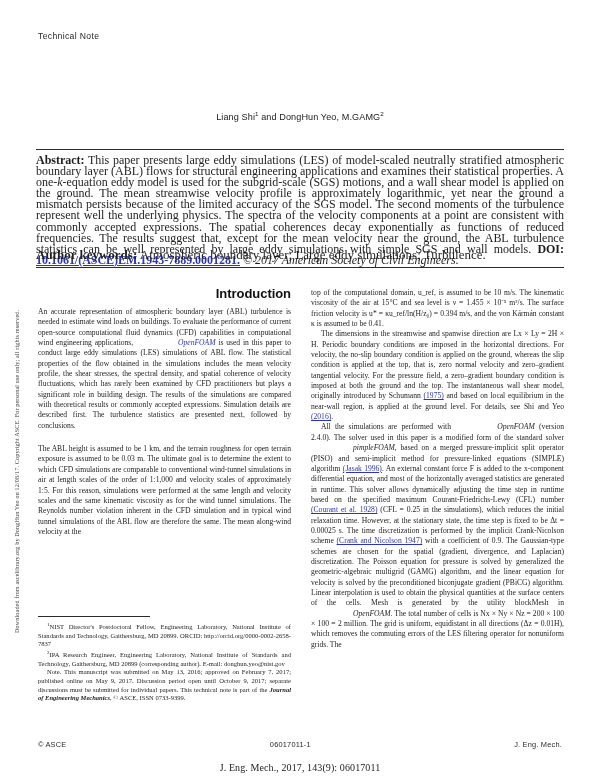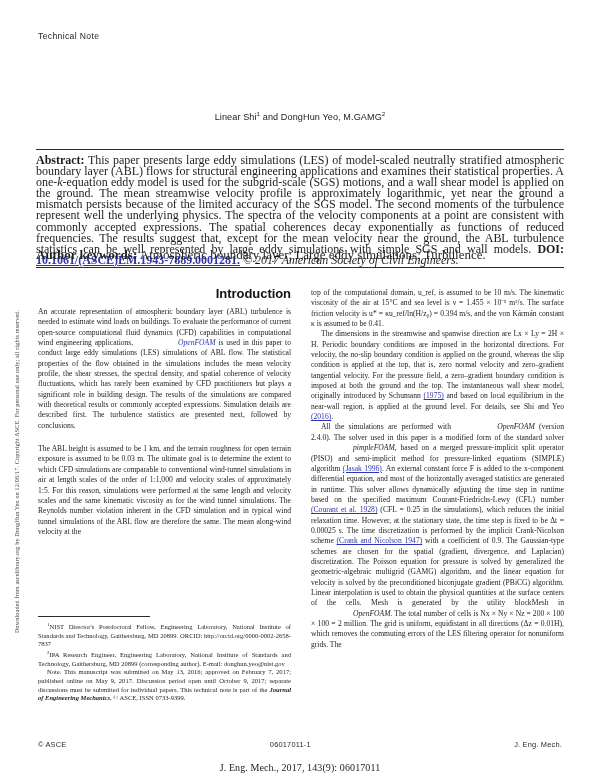--- a/index.html
+++ b/index.html
@@ -205,21 +205,21 @@
 </head>
 <body>
 
 <div class="page">
 
   <div class="side-stamp">Downloaded from ascelibrary.org by DongHun Yeo on 12/08/17. Copyright ASCE. For personal use only; all rights reserved.</div>
 
   <div class="tech-note">Technical Note</div>
 
 
-  <div class="authors"><span>Linear Shi</span><sup>1</sup><span> and DongHun Yeo, M.GAMG</span><sup>2</sup></div>
+  <div class="authors"><span>Liang Shi</span><sup>1</sup><span> and DongHun Yeo, M.GAMG</span><sup>2</sup></div>
 
   <div class="rule rule-top"></div>
 
   <div class="abstract"><b>Abstract:</b> <span>This paper presents large eddy simulations (LES) of model-scaled neutrally stratified atmospheric boundary layer (ABL) flows for structural engineering applications and examines their statistical properties. A one-</span><i>k</i><span>-equation eddy model is used for the subgrid-scale (SGS) motions, and a wall shear model is applied on the ground. The mean streamwise velocity profile is approximately logarithmic, yet near the ground a mismatch persists because of the limited accuracy of the SGS model. The second moments of the turbulence represent well the underlying physics. The spectra of the velocity components at a point are consistent with commonly accepted expressions. The spatial coherences decay exponentially as functions of reduced frequencies. The results suggest that, except for the mean velocity near the ground, the ABL turbulence statistics can be well represented by large eddy simulations with simple SGS and wall models.</span> <b>DOI:</b> <a class="doi-link" href="#">10.1061/(ASCE)EM.1943-7889.0001281.</a> <i>© 2017 American Society of Civil Engineers.</i></div>
 
   <div class="keywords"><b>Author keywords:</b> <span>Atmospheric boundary layer; Large eddy simulations; Turbulence.</span></div>
 
   <div class="rule rule-bottom"></div>
 
   <div class="col col-left">

